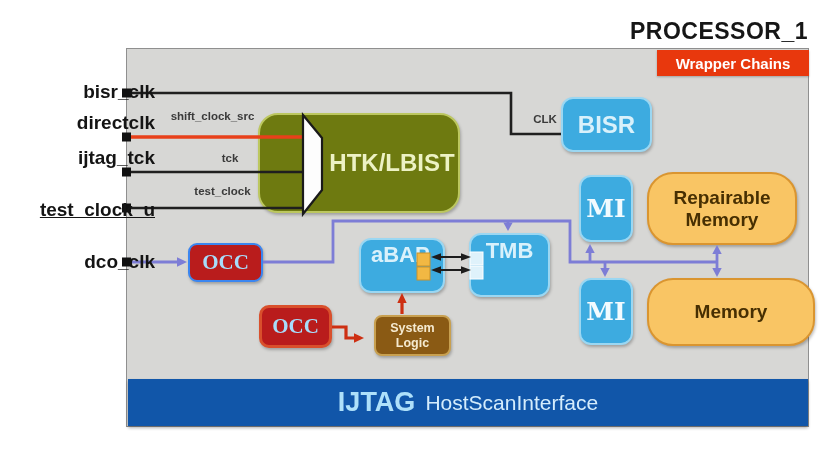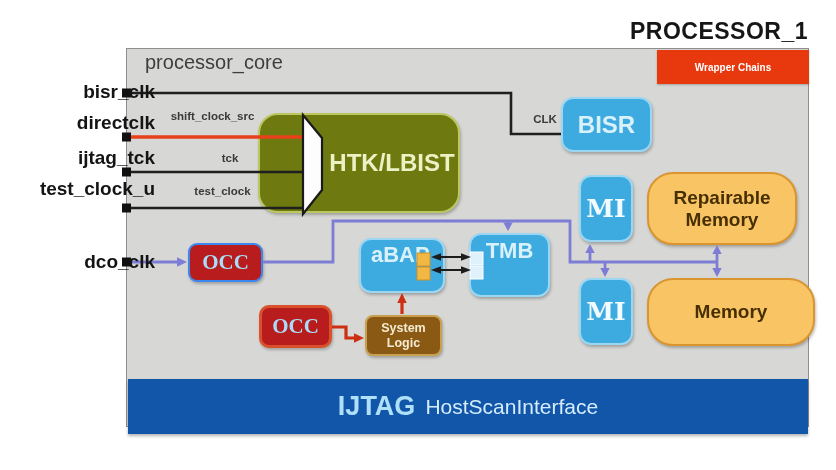--- a/index.html
+++ b/index.html
@@ -7,26 +7,26 @@
          font-family:"Liberation Sans", sans-serif;}
 
   
   .proc-title{position:absolute;top:18px;left:540px;width:268px;text-align:right;
               font-size:23px;font-weight:600;color:#161616;letter-spacing:.5px;}
 
   
   .core-box{position:absolute;left:126px;top:48px;width:683px;height:379px;
             background:#d7d7d5;border:1.5px solid #8f8f8f;box-sizing:border-box;z-index:0;}
   .core-label{position:absolute;left:145px;top:51px;font-size:20px;color:#3e3e3e;z-index:3;}
-  .badge{position:absolute;left:657px;top:50px;width:152px;height:34px;background:#e8380d;
-         color:#fff;font-size:10px;font-weight:700;display:flex;align-items:center;
+  .badge{position:absolute;left:657px;top:50px;width:152px;height:26px;background:#e8380d;
+         color:#fff;font-size:15px;font-weight:700;display:flex;align-items:center;
          justify-content:center;z-index:3;box-shadow:0 1px 2px rgba(0,0,0,.25);}
 
   
-  .footer-bar{position:absolute;left:128px;top:379px;width:680px;height:55px;background:#1156a9;
+  .footer-bar{position:absolute;left:128px;top:379px;width:680px;height:47px;background:#1156a9;
               display:flex;align-items:center;justify-content:center;gap:10px;z-index:2;
               box-shadow:0 2px 3px rgba(0,0,0,.3);}
   .footer-bar .proto{font-size:27px;font-weight:700;color:#aee0fa;}
   .footer-bar .iface{font-size:21px;font-weight:400;color:#d4ecfc;}
 
   
   .blk{position:absolute;box-sizing:border-box;display:flex;align-items:center;
        justify-content:center;z-index:1;box-shadow:1px 2px 3px rgba(0,0,0,.25);}
   .blue{background:#3dabe0;border:2px solid #9bd7f2;border-radius:12px;
         color:#d9f1fb;font-weight:700;}
@@ -45,49 +45,48 @@
        font-size:25px;color:#f2fbff;}
   .rep-mem{left:647px;top:172px;width:150px;height:73px;font-size:19px;}
   .mem{left:647px;top:278px;width:168px;height:68px;font-size:19px;}
   .occ-main{left:188px;top:243px;width:75px;height:39px;font-size:21px;}
   .occ-red{left:259px;top:305px;width:73px;height:43px;font-size:21px;
            border:3px solid #d9502c;border-radius:10px;}
   .abap{left:359px;top:238px;width:86px;height:55px;align-items:flex-start;
         justify-content:flex-start;padding:2px 0 0 10px;font-size:22px;}
   .tmb{left:469px;top:233px;width:81px;height:64px;align-items:flex-start;
        padding-top:3px;font-size:22px;}
-  .syslogic{left:365px;top:315px;width:77px;height:41px;background:#8a5a14;
+  .syslogic{left:374px;top:315px;width:77px;height:41px;background:#8a5a14;
             border:2px solid #c8a050;border-radius:8px;color:#f5ead0;font-weight:700;
             font-size:12.5px;text-align:center;line-height:1.15;padding:0 20px;}
 
   
   .port{position:absolute;left:0;width:119px;text-align:right;font-size:19px;
         font-weight:700;color:#141414;z-index:3;padding-left:36px;}
   .p-bisr{top:81px;} .p-direct{top:112px;} .p-ijtag{top:147px;}
-  .p-test{top:178px;} .p-dco{top:251px;}
+  .p-test{top:199px;text-decoration:underline;} .p-dco{top:251px;}
 
   
   .sig{position:absolute;font-size:11.5px;font-weight:600;color:#3a3a3a;
        text-align:center;z-index:3;}
   .s-shift{left:160px;top:110px;width:105px;}
   .s-tck{left:205px;top:152px;width:50px;}
   .s-test{left:180px;top:185px;width:85px;}
   .s-clk{left:527px;top:113px;width:36px;font-weight:700;}
 
   svg.wires{position:absolute;left:0;top:0;z-index:2;}
 </style>
 </head>
 <body>
 
 <div id="stage">
 
   <div class="proc-title">PROCESSOR_1</div>
 
   <div class="core-box"></div>
-  <div class="core-label">processor_core</div>
   <div class="badge">Wrapper Chains</div>
 
   <div class="port p-bisr">bisr_clk</div>
   <div class="port p-ijtag">ijtag_tck</div>
   <div class="port p-direct">directclk</div>
   <div class="port p-test">test_clock_u</div>
   <div class="port p-dco">dco_clk</div>
 
   <div class="sig s-shift">shift_clock_src</div>
   <div class="sig s-tck">tck</div>

